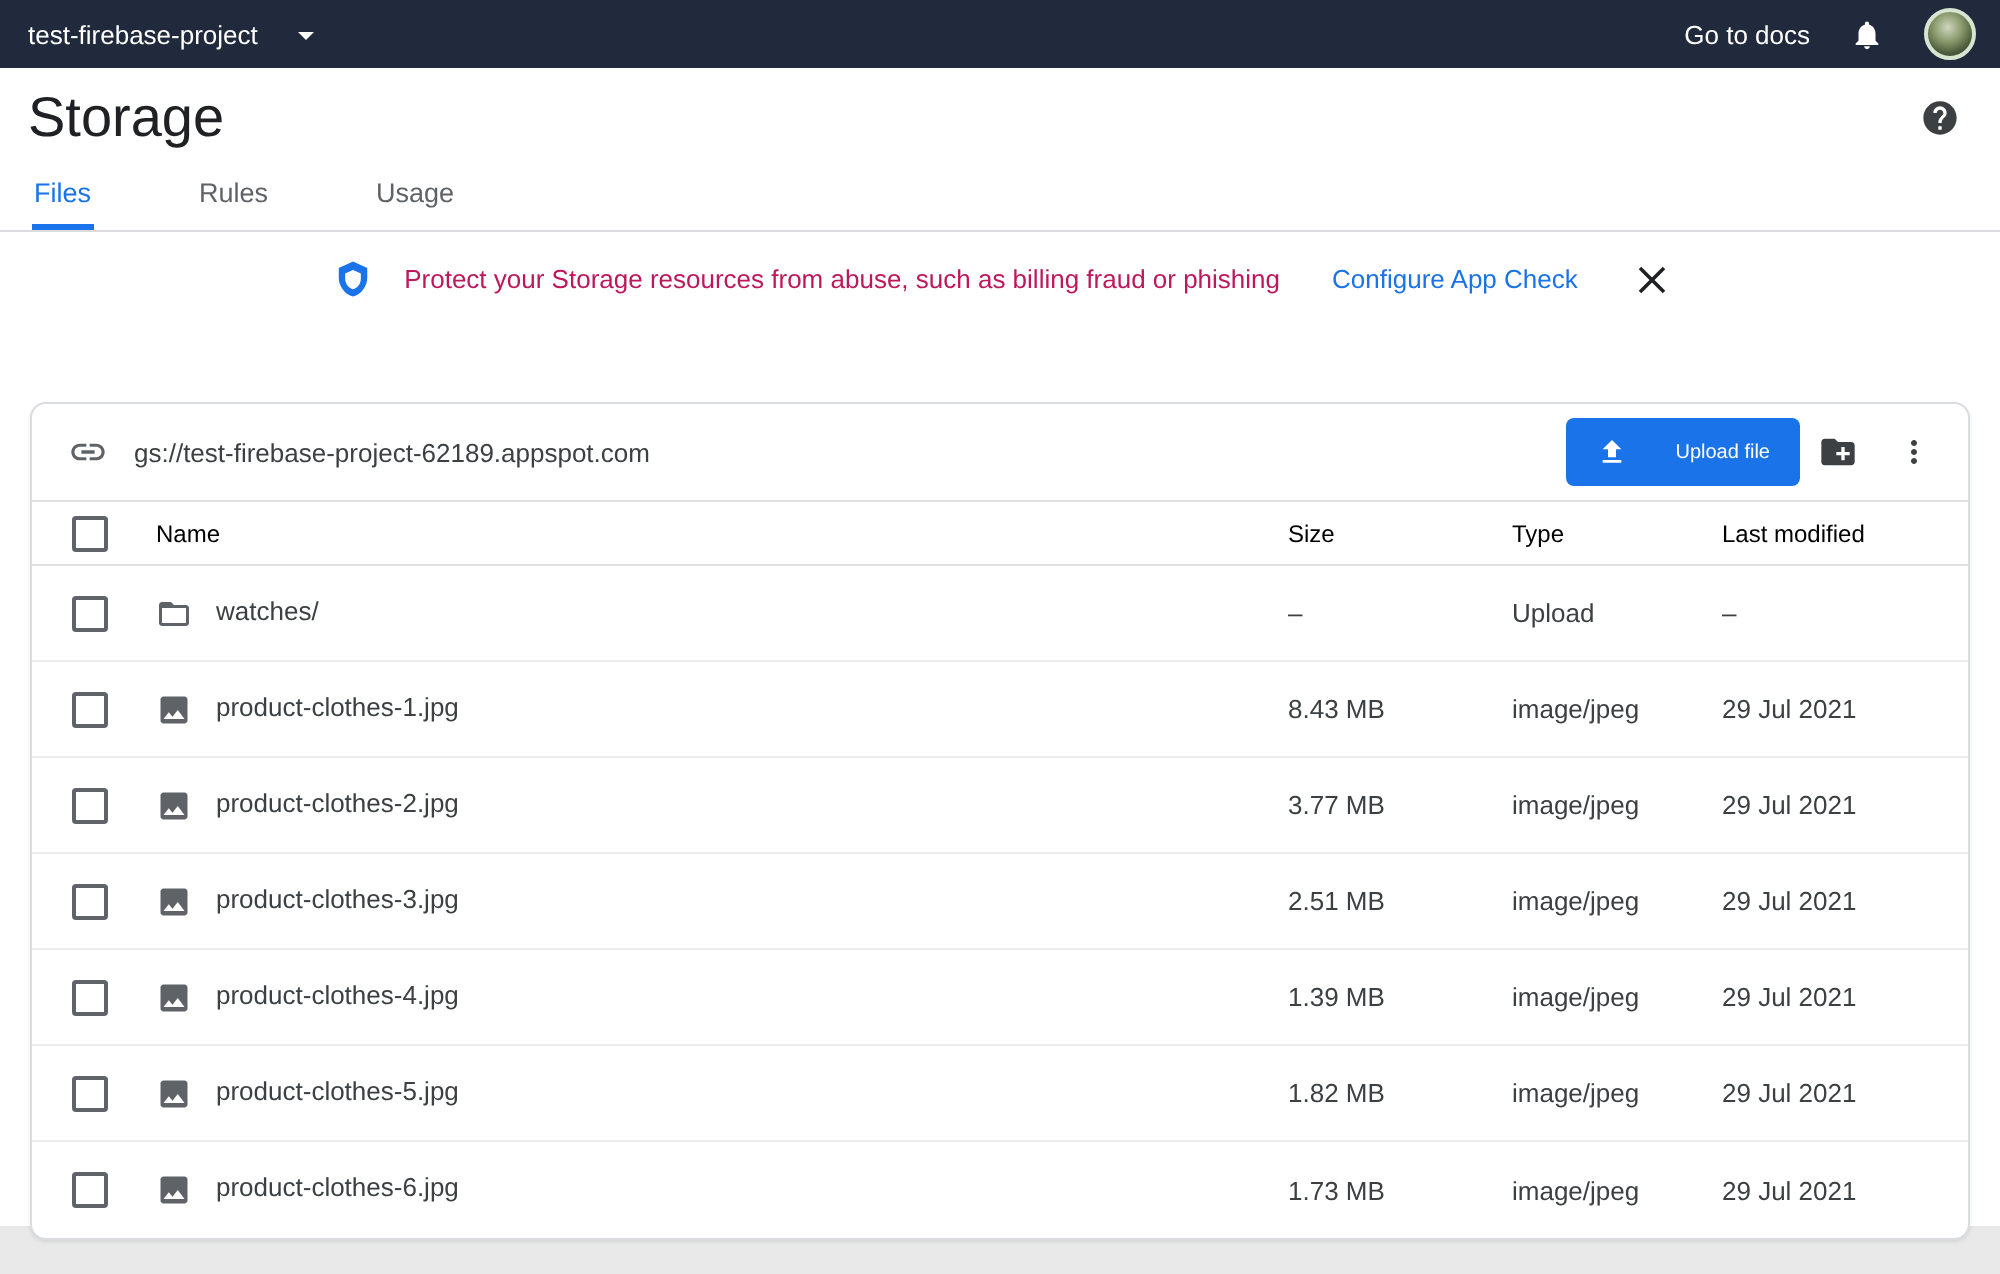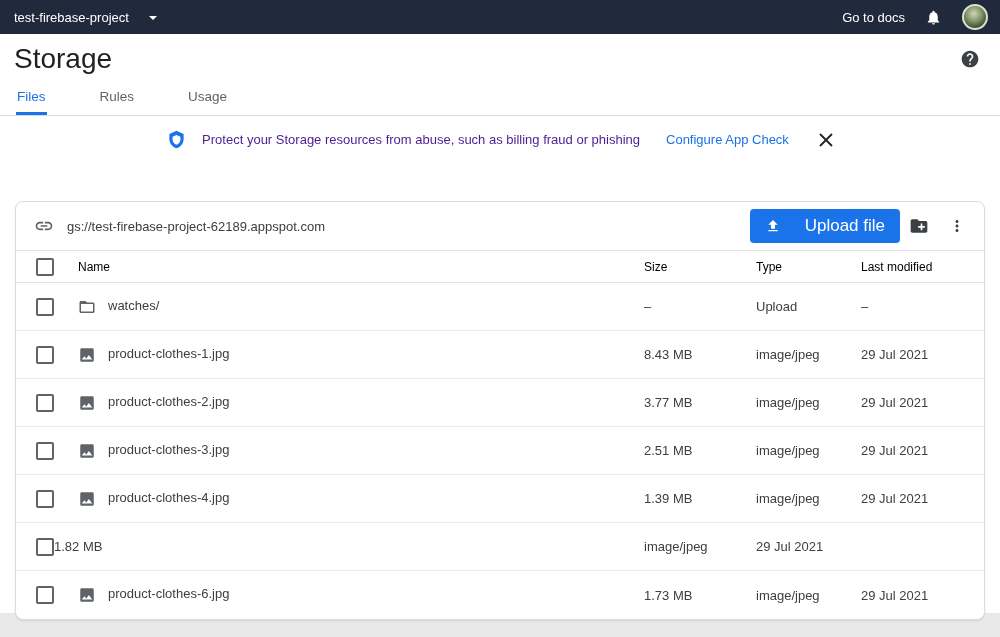--- a/index.html
+++ b/index.html
@@ -70,21 +70,21 @@
   }
   .tab.active { color: #1a73e8; border-bottom-color: #1a73e8; }
 
   
   .banner {
     height: 47px;
     display: flex; align-items: center; justify-content: center;
   }
   .banner-inner { display: flex; align-items: center; }
   .banner-shield { display: flex; margin-right: 16px; }
-  .banner-text { font-size: 13px; color: #4c1d95; }
+  .banner-text { font-size: 13px; color: #be185d; }
   .banner-link { font-size: 13px; font-weight: 500; color: #1a73e8; margin-left: 26px; cursor: pointer; white-space: nowrap; }
   .banner-close { margin-left: 30px; }
 
   
   .card {
     margin: 38px 15px 0;
     background: #ffffff;
     border: 1px solid #dadce0;
     border-radius: 8px;
     box-shadow: 0 1px 2px rgba(60,64,67,.12);
@@ -98,21 +98,21 @@
     padding: 0 8px 0 18px;
   }
   .link-icon { display: flex; margin-right: 13px; }
   .bucket-path { flex: 1; font-size: 13px; color: #3c4043; }
   .upload-btn {
     display: flex; align-items: center; gap: 24px;
     height: 34px; padding: 0 15px;
     background: #1a73e8; color: #ffffff;
     border: none; border-radius: 4px;
     font-family: "Liberation Sans", sans-serif;
-    font-size: 17px; font-weight: 500;
+    font-size: 10px; font-weight: 500;
     cursor: pointer;
   }
   .tool-icon-btn {
     width: 38px; height: 38px;
     background: none; border: none; border-radius: 50%;
     display: flex; align-items: center; justify-content: center;
     cursor: pointer;
   }
 
   
@@ -327,20 +327,29 @@
       </span>
       <span>product-clothes-4.jpg</span>
     </span>
     <span class="cell">1.39 MB</span>
     <span class="cell">image/jpeg</span>
     <span class="cell">29 Jul 2021</span>
   </div>
 
   <div class="grid-cols row">
     <span class="checkbox"></span>
+    <span class="name-cell">
+
+      <span class="icon16">
+        <svg width="18" height="18" viewBox="0 0 24 24" fill="#5f6368">
+              <path d="M21 19V5c0-1.1-.9-2-2-2H5c-1.1 0-2 .9-2 2v14c0 1.1.9 2 2 2h14c1.1 0 2-.9 2-2zM8.5 13.5l2.5 3.01L14.5 12l4.5 6H5l3.5-4.5z"></path>
+            </svg>
+      </span>
+      <span>product-clothes-5.jpg</span>
+    </span>
     <span class="cell">1.82 MB</span>
     <span class="cell">image/jpeg</span>
     <span class="cell">29 Jul 2021</span>
   </div>
 
   <div class="grid-cols row">
     <span class="checkbox"></span>
     <span class="name-cell">
 
       <span class="icon16">

